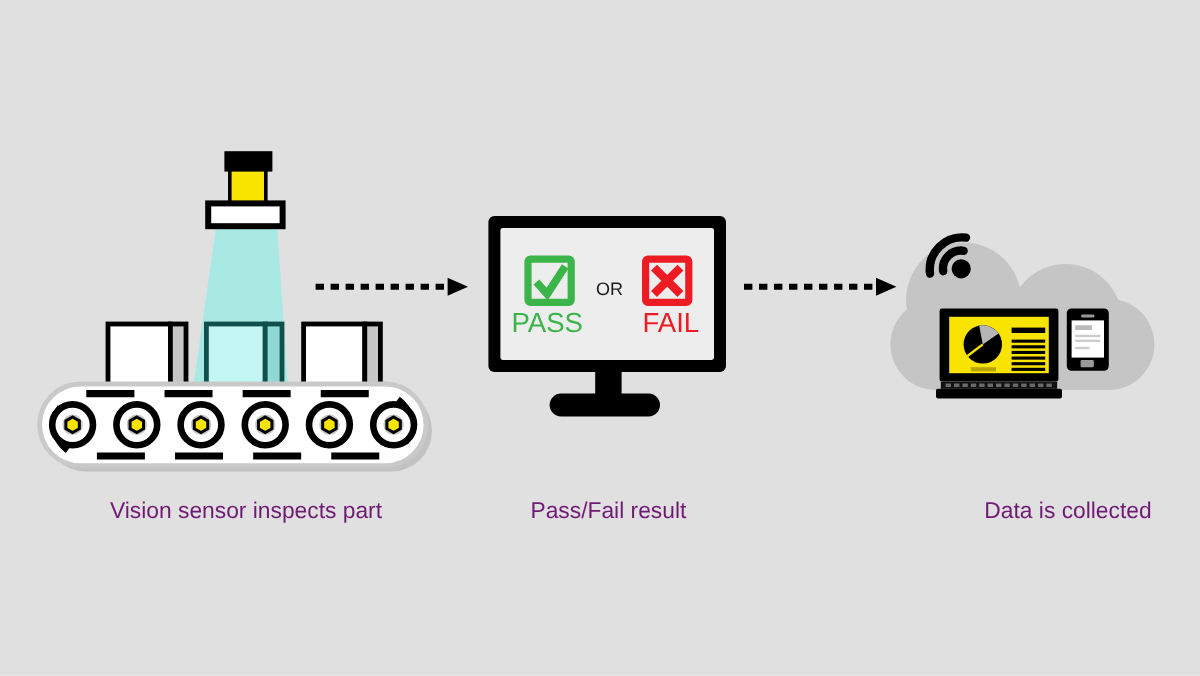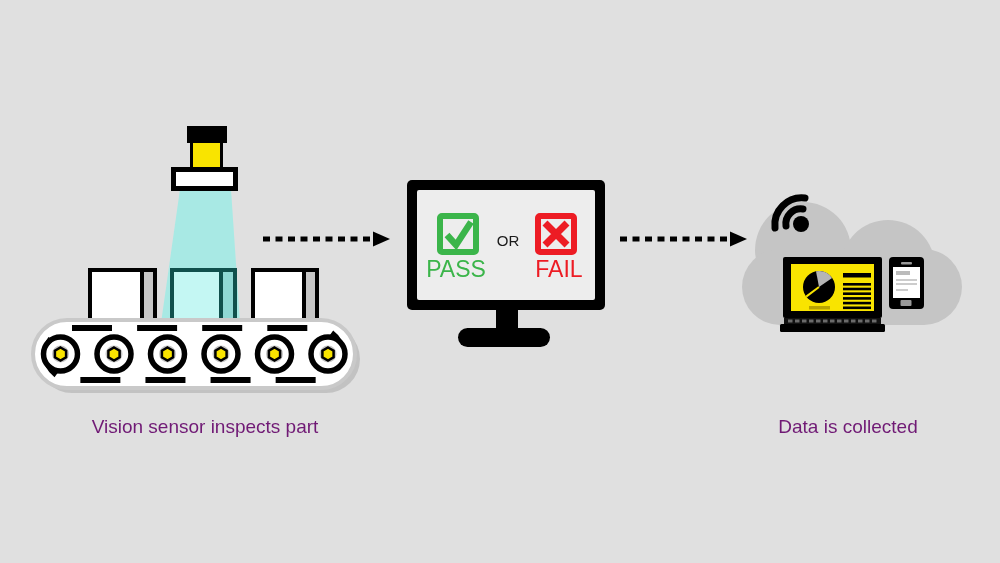--- a/index.html
+++ b/index.html
@@ -12,21 +12,21 @@
   }
   .diagram-svg{position:absolute;left:0;top:0;}
   .svg-label{font-family:"Liberation Sans","DejaVu Sans",sans-serif;}
   .caption{
     position:absolute;top:416px;
     transform:translateX(-50%);
     font-size:19px;color:#701a75;white-space:nowrap;
   }
   .cap-1{left:205px;}
   .cap-2{left:507px;}
-  .cap-3{left:848px;}
+  .cap-3{left:890px;}
 
   .ink{fill:var(--outline);}
   .stroke-ink{stroke:var(--outline);}
   .beam{fill:var(--beam-cyan);}
   .yellow{fill:var(--accent-yellow);}
   .screen-gray{fill:var(--screen-gray);}
   .cloudfill{fill:var(--cloud-gray);}
   .pass-stroke{stroke:var(--pass-green);}
   .pass-fill{fill:var(--pass-green);}
   .fail-stroke{stroke:var(--fail-red);}
@@ -165,14 +165,15 @@
         <rect x="896" y="271" width="14" height="4" fill="#bbbbbb"></rect>
         <rect x="896" y="279" width="21" height="2" fill="#cccccc"></rect>
         <rect x="896" y="283" width="21" height="2" fill="#cccccc"></rect>
         <rect x="896" y="289" width="12" height="2" fill="#cccccc"></rect>
         <rect x="900.5" y="300" width="11" height="6" rx="1" fill="#9a9a9a"></rect>
       </g>
     </g>
   </svg>
 
   <div class="caption cap-1">Vision sensor inspects part</div>
+  <div class="caption cap-2">Pass/Fail result</div>
   <div class="caption cap-3">Data is collected</div>
 </div>
 
 </body></html>

